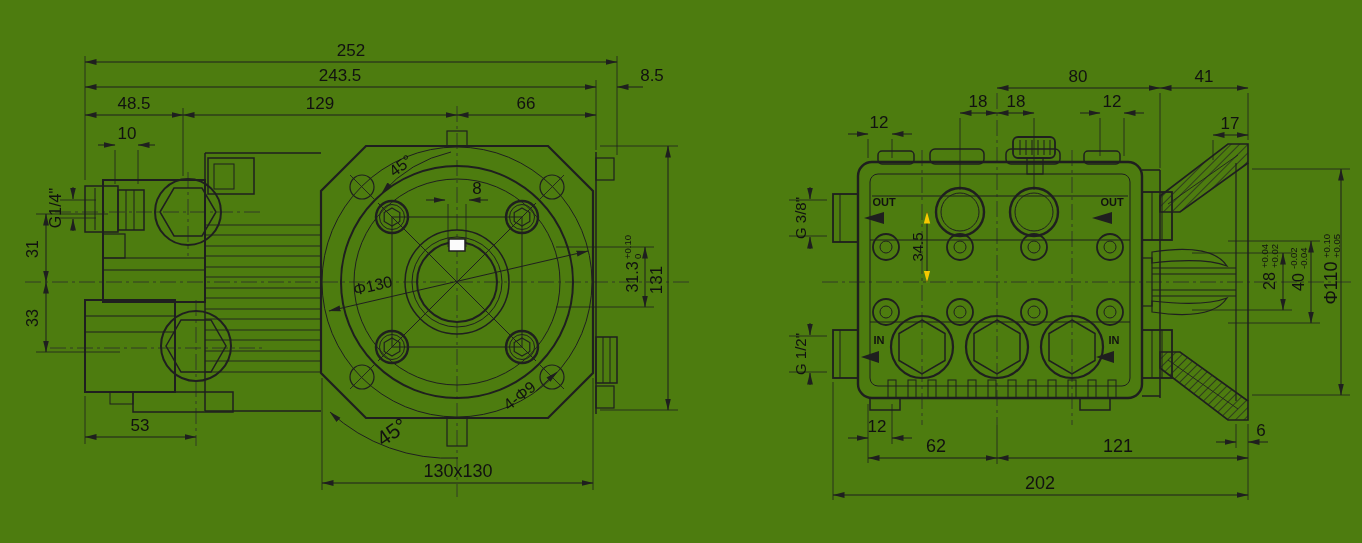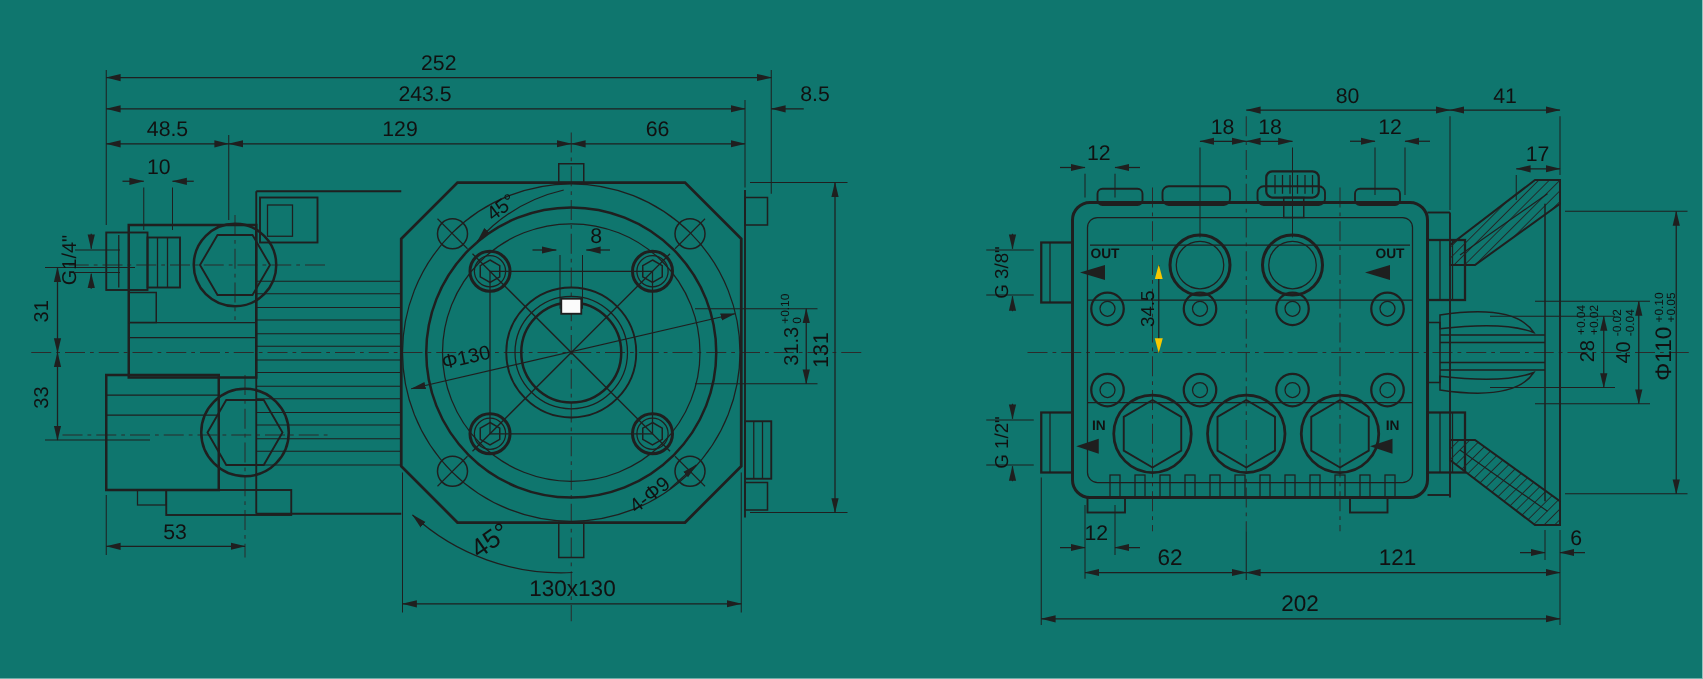--- a/index.html
+++ b/index.html
@@ -1,16 +1,16 @@
 <!DOCTYPE html>
 <html><head>
 <meta charset="utf-8">
 <style>
   html,body{margin:0;padding:0;background:#ffffff;}
-  .canvas{position:relative;width:1362px;height:543px;background:#0f766e;overflow:hidden;
+  .canvas{position:relative;width:1362px;height:543px;background:#4d7c0f;overflow:hidden;
           font-family:"Liberation Sans", sans-serif;}
   svg{display:block;}
   svg text{font-family:"Liberation Sans", sans-serif;fill:#111;}
   .o{stroke:#1f1f1f;fill:none;}.w09{stroke-width:.9}.w1{stroke-width:1}.w12{stroke-width:1.2}
   .w15{stroke-width:1.5}.w18{stroke-width:1.8}.w2{stroke-width:2}.w22{stroke-width:2.2}.w24{stroke-width:2.4}
   .cl{stroke:#2b2b2b;stroke-width:.8;stroke-dasharray:16 4 3 4;fill:none;}
   .ext{stroke:#1f1f1f;stroke-width:.8;fill:none;}
   .dim{stroke:#1f1f1f;stroke-width:1;fill:none;}
   .dimtext{font-size:17px;text-anchor:middle;}
   .sm{font-size:15px;}.md{font-size:16px;}.bg{font-size:18px;}.xl{font-size:21px;}

